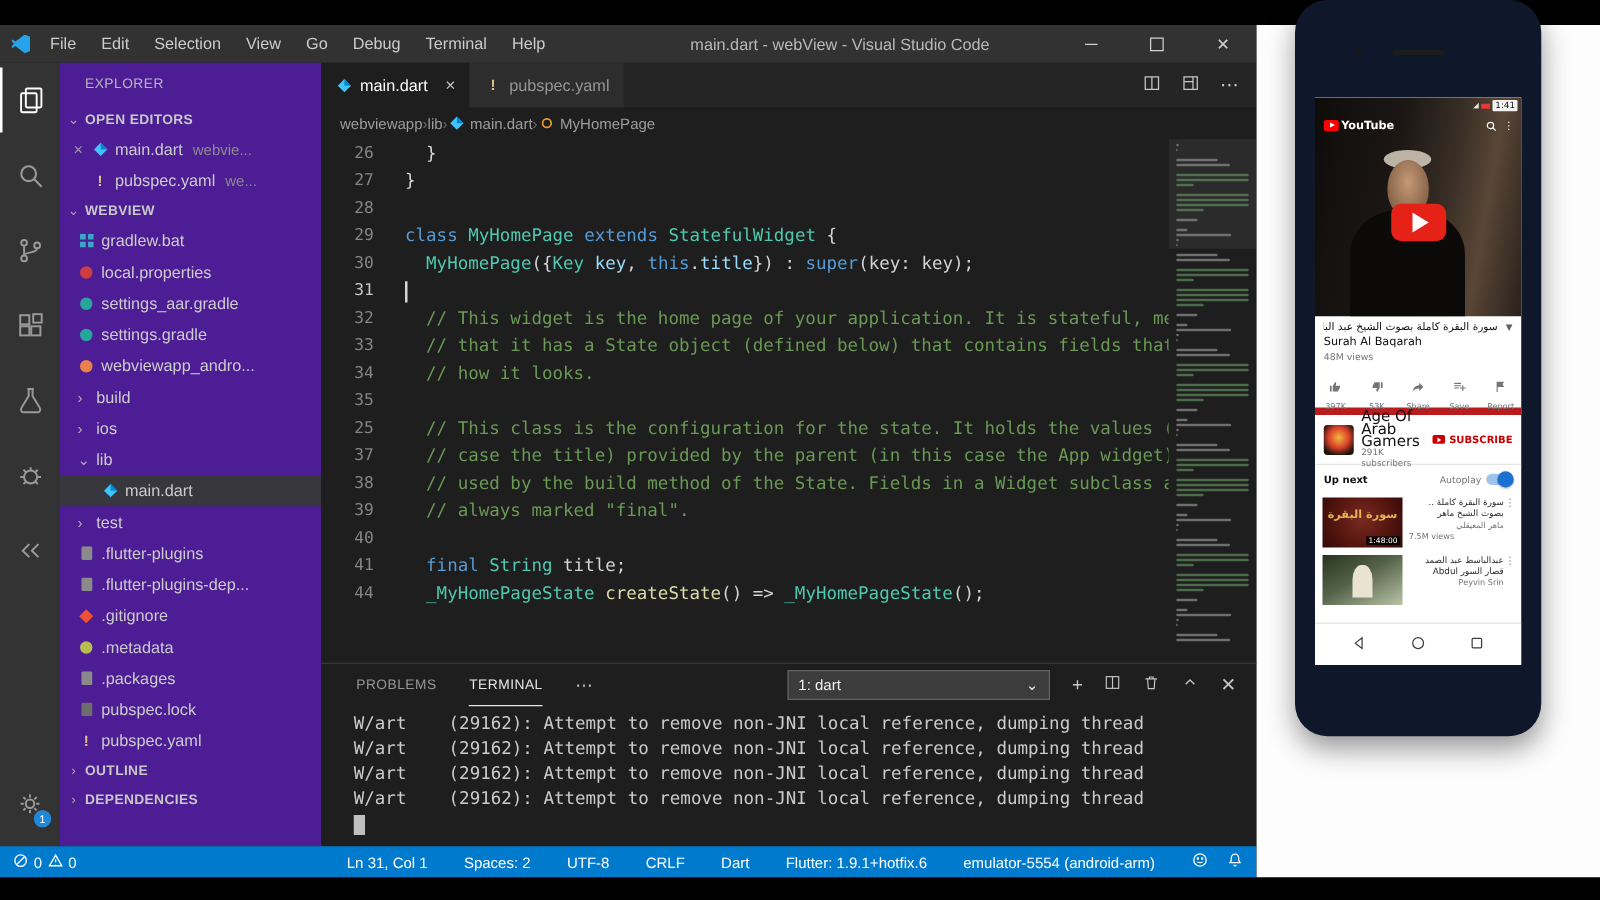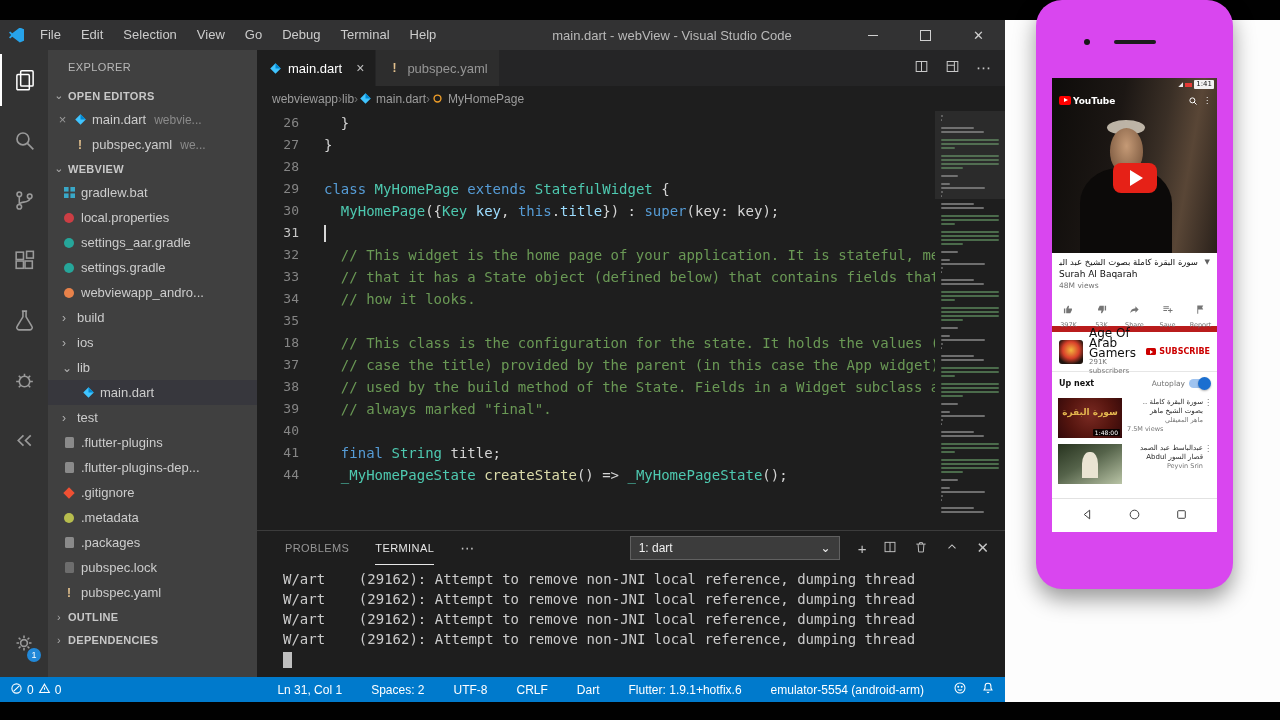--- a/index.html
+++ b/index.html
@@ -23,21 +23,21 @@
   #main{flex:1;display:flex;min-height:0}
 
   
   #activitybar{width:48px;background:#333333;flex:none;display:flex;flex-direction:column;align-items:center;padding-top:4px;box-sizing:border-box}
   .ab-icon{width:48px;height:52px;margin-bottom:8px;display:flex;align-items:center;justify-content:center;color:#9a9a9a;box-sizing:border-box}
   .ab-icon.active{color:#ffffff;border-left:2px solid #ffffff}
   #ab-settings{margin-top:auto;margin-bottom:8px;position:relative}
   .ab-badge{position:absolute;right:7px;bottom:7px;min-width:14px;height:14px;border-radius:8px;background:#2188d8;color:#fff;font-size:9px;display:flex;align-items:center;justify-content:center}
 
   
-  #sidebar{width:209px;background:#404040;flex:none;color:#cccccc;display:flex;flex-direction:column;overflow:hidden}
+  #sidebar{width:209px;background:#4c1d95;flex:none;color:#cccccc;display:flex;flex-direction:column;overflow:hidden}
   #sidebar-title{height:34px;line-height:34px;padding-left:20px;font-size:11px;color:#b8b8b8;letter-spacing:.4px;flex:none}
   .sec-header{height:23px;display:flex;align-items:center;gap:3px;font-size:11px;font-weight:bold;color:#c8c8c8;padding-left:5px;flex:none;letter-spacing:.3px}
   .sec-chev{width:12px;text-align:center;font-weight:normal;color:#ababab;font-size:11px}
   .oe-row{height:25px;display:flex;align-items:center;gap:5px;padding-left:9px;font-size:13px;flex:none;white-space:nowrap}
   .oe-close{width:11px;color:#9a9a9a;font-size:13px;text-align:center;flex:none}
   .row-detail{color:#8b8b8b;font-size:12px;margin-left:3px}
   #file-tree{flex:none}
   .tree-row{height:25px;display:flex;align-items:center;gap:5px;padding-left:14px;font-size:13px;flex:none;white-space:nowrap}
   .tree-row.selected{background:#37373d}
   .chev{width:10px;color:#b0b0b0;font-size:12px;flex:none}
@@ -81,21 +81,21 @@
   #terminal{flex:1;padding-left:26px;padding-top:4px;font-family:"DejaVu Sans Mono",monospace;font-size:14px;line-height:20px;color:#cbcbcb;white-space:pre;overflow:hidden}
   .term-cursor{width:9px;height:16px;background:#bfbfbf;margin-top:3px}
 
   
   #statusbar{height:25px;background:#007acc;color:#ffffff;display:flex;align-items:center;font-size:12px;padding:0 10px;flex:none;box-sizing:border-box}
   .sb-item{display:flex;align-items:center;gap:4px;margin-right:10px;white-space:nowrap}
   #sb-right{margin-left:auto;display:flex;align-items:center;gap:19px;white-space:nowrap}
   #sb-icons{display:flex;align-items:center;gap:14px}
 
   
-  #phone{left:1036px;top:0;width:197px;height:589px;background:#d946ef;border-radius:26px;box-shadow:0 10px 22px rgba(0,0,0,.4)}
+  #phone{left:1036px;top:0;width:197px;height:589px;background:#0f172a;border-radius:26px;box-shadow:0 10px 22px rgba(0,0,0,.4)}
   #phone-speaker{position:absolute;top:40px;left:50%;transform:translateX(-50%);width:42px;height:4px;border-radius:2px;background:#1c1c1c}
   #phone-cam{position:absolute;top:39px;left:48px;width:6px;height:6px;border-radius:50%;background:#171717}
   #phone-screen{position:absolute;left:16px;top:78px;width:165px;height:454px;background:#ffffff;overflow:hidden;font-family:"DejaVu Sans",sans-serif}
   #yt-player{position:relative;width:165px;height:175px;background:linear-gradient(100deg,#0e0c0a 0%,#1c1714 38%,#3a2f26 62%,#594636 78%,#2a211b 100%)}
   .yt-turban{position:absolute;left:55px;top:42px;width:38px;height:15px;border-radius:50%;background:#d8cfc0;opacity:.85}
   .yt-face{position:absolute;left:58px;top:50px;width:33px;height:45px;border-radius:50% 50% 46% 46%;background:radial-gradient(ellipse at 50% 40%,#c59a76,#7e5b41 85%)}
   .yt-body{position:absolute;left:28px;top:90px;width:92px;height:85px;border-radius:42% 42% 0 0;background:#0c0a09}
   #yt-statusrow{position:absolute;top:2px;right:3px;display:flex;align-items:center;gap:2px}
   .st-bar{width:5px;height:5px;background:#e8e8e8;clip-path:polygon(100% 0,100% 100%,0 100%)}
   .st-batt{width:7px;height:4px;background:#e53935}
@@ -449,21 +449,21 @@
             <div class="code-line"><span class="ln">26</span><span class="code-text"><span class="c-plain">  }</span></span></div>
             <div class="code-line"><span class="ln">27</span><span class="code-text"><span class="c-plain">}</span></span></div>
             <div class="code-line"><span class="ln">28</span><span class="code-text"></span></div>
             <div class="code-line"><span class="ln">29</span><span class="code-text"><span class="c-keyword">class</span><span class="c-plain"> </span><span class="c-type">MyHomePage</span><span class="c-plain"> </span><span class="c-keyword">extends</span><span class="c-plain"> </span><span class="c-type">StatefulWidget</span><span class="c-plain"> {</span></span></div>
             <div class="code-line"><span class="ln">30</span><span class="code-text"><span class="c-plain">  </span><span class="c-type">MyHomePage</span><span class="c-plain">({</span><span class="c-type">Key</span><span class="c-plain"> </span><span class="c-var">key</span><span class="c-plain">, </span><span class="c-keyword">this</span><span class="c-plain">.</span><span class="c-var">title</span><span class="c-plain">}) : </span><span class="c-keyword">super</span><span class="c-plain">(key: key);</span></span></div>
             <div class="code-line"><span class="ln ln-active">31</span><span class="code-text"><span class="cursor-bar"></span></span></div>
             <div class="code-line"><span class="ln">32</span><span class="code-text"><span class="c-comment">  // This widget is the home page of your application. It is stateful, meaning</span></span></div>
             <div class="code-line"><span class="ln">33</span><span class="code-text"><span class="c-comment">  // that it has a State object (defined below) that contains fields that affect</span></span></div>
             <div class="code-line"><span class="ln">34</span><span class="code-text"><span class="c-comment">  // how it looks.</span></span></div>
             <div class="code-line"><span class="ln">35</span><span class="code-text"></span></div>
-            <div class="code-line"><span class="ln">18</span><span class="code-text"><span class="c-comment">  // This class is the configuration for the state. It holds the values (in this</span></span></div>
+            <div class="code-line"><span class="ln">25</span><span class="code-text"><span class="c-comment">  // This class is the configuration for the state. It holds the values (in this</span></span></div>
             <div class="code-line"><span class="ln">37</span><span class="code-text"><span class="c-comment">  // case the title) provided by the parent (in this case the App widget) and</span></span></div>
             <div class="code-line"><span class="ln">38</span><span class="code-text"><span class="c-comment">  // used by the build method of the State. Fields in a Widget subclass are</span></span></div>
             <div class="code-line"><span class="ln">39</span><span class="code-text"><span class="c-comment">  // always marked "final".</span></span></div>
             <div class="code-line"><span class="ln">40</span><span class="code-text"></span></div>
             <div class="code-line"><span class="ln">41</span><span class="code-text"><span class="c-plain">  </span><span class="c-keyword">final</span><span class="c-plain"> </span><span class="c-type">String</span><span class="c-plain"> title;</span></span></div>
             <div class="code-line"><span class="ln">44</span><span class="code-text"><span class="c-plain">  </span><span class="c-type">_MyHomePageState</span><span class="c-plain"> </span><span class="c-func">createState</span><span class="c-plain">() =&gt; </span><span class="c-type">_MyHomePageState</span><span class="c-plain">();</span></span></div>
           </div>
         <div id="minimap">
             <div id="mm-slider"></div>
             <div class="mm-bar" style="width: 2.4px; background: rgb(110, 110, 110);"></div>

